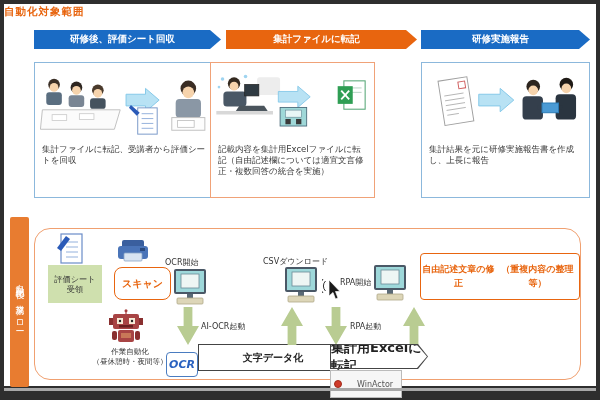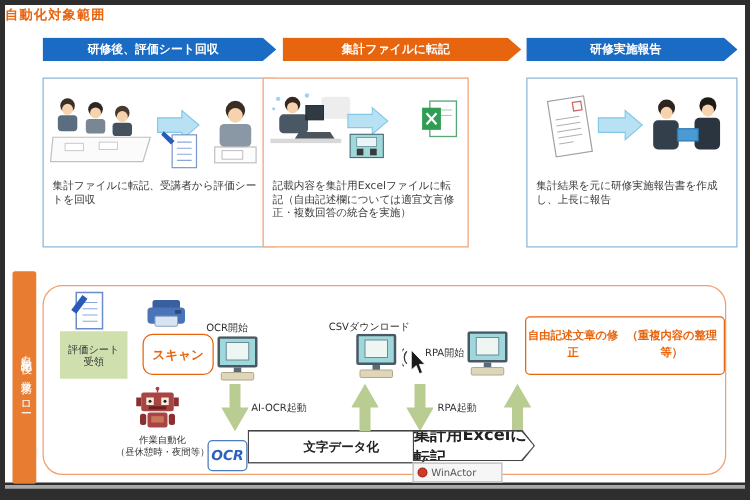--- a/index.html
+++ b/index.html
@@ -58,22 +58,22 @@
     border-radius:4px;background:#fff;color:#2a62c0;font-weight:bold;font-style:italic;font-size:11px;
     display:flex;align-items:center;justify-content:center;box-sizing:border-box;}
   .banner{position:absolute;background:#444;
     clip-path:polygon(0 0,calc(100% - 10px) 0,100% 50%,calc(100% - 10px) 100%,0 100%);}
   .banner-inner{position:absolute;inset:1px;background:#fff;display:flex;align-items:center;
     justify-content:center;font-weight:bold;color:#222;
     clip-path:polygon(0 0,calc(100% - 10px) 0,100% 50%,calc(100% - 10px) 100%,0 100%);}
   .banner1{left:194px;top:340px;width:150px;height:27px;} .banner1 .banner-inner{font-size:10px;}
   .banner2{left:326px;top:340px;width:98px;height:25px;} .banner2 .banner-inner{font-size:13px;}
 
-  .winactor{position:absolute;left:326px;top:366px;width:72px;height:16px;border:1px solid #bbb;
-    background:#f6f6f6;display:flex;align-items:center;gap:3px;font-size:8px;color:#555;
+  .winactor{position:absolute;left:326px;top:366px;width:72px;height:28px;border:1px solid #bbb;
+    background:#f6f6f6;display:flex;align-items:center;gap:15px;font-size:8px;color:#555;
     padding:0 3px;box-sizing:border-box;}
   .wa-dot{width:8px;height:8px;border-radius:50%;background:#d03a2a;border:1px solid #a02a1a;
     box-sizing:border-box;flex:none;}
 
   .correction-box{position:absolute;left:416px;top:249px;width:160px;height:47px;background:#fff;
     border:1.5px solid var(--accent-orange,#e8650f);border-radius:4px;color:var(--accent-orange,#e8650f);
     font-size:9px;font-weight:bold;display:flex;flex-direction:row;align-items:center;
     justify-content:center;line-height:1.45;text-align:center;box-sizing:border-box;}
 </style>
 </head>

